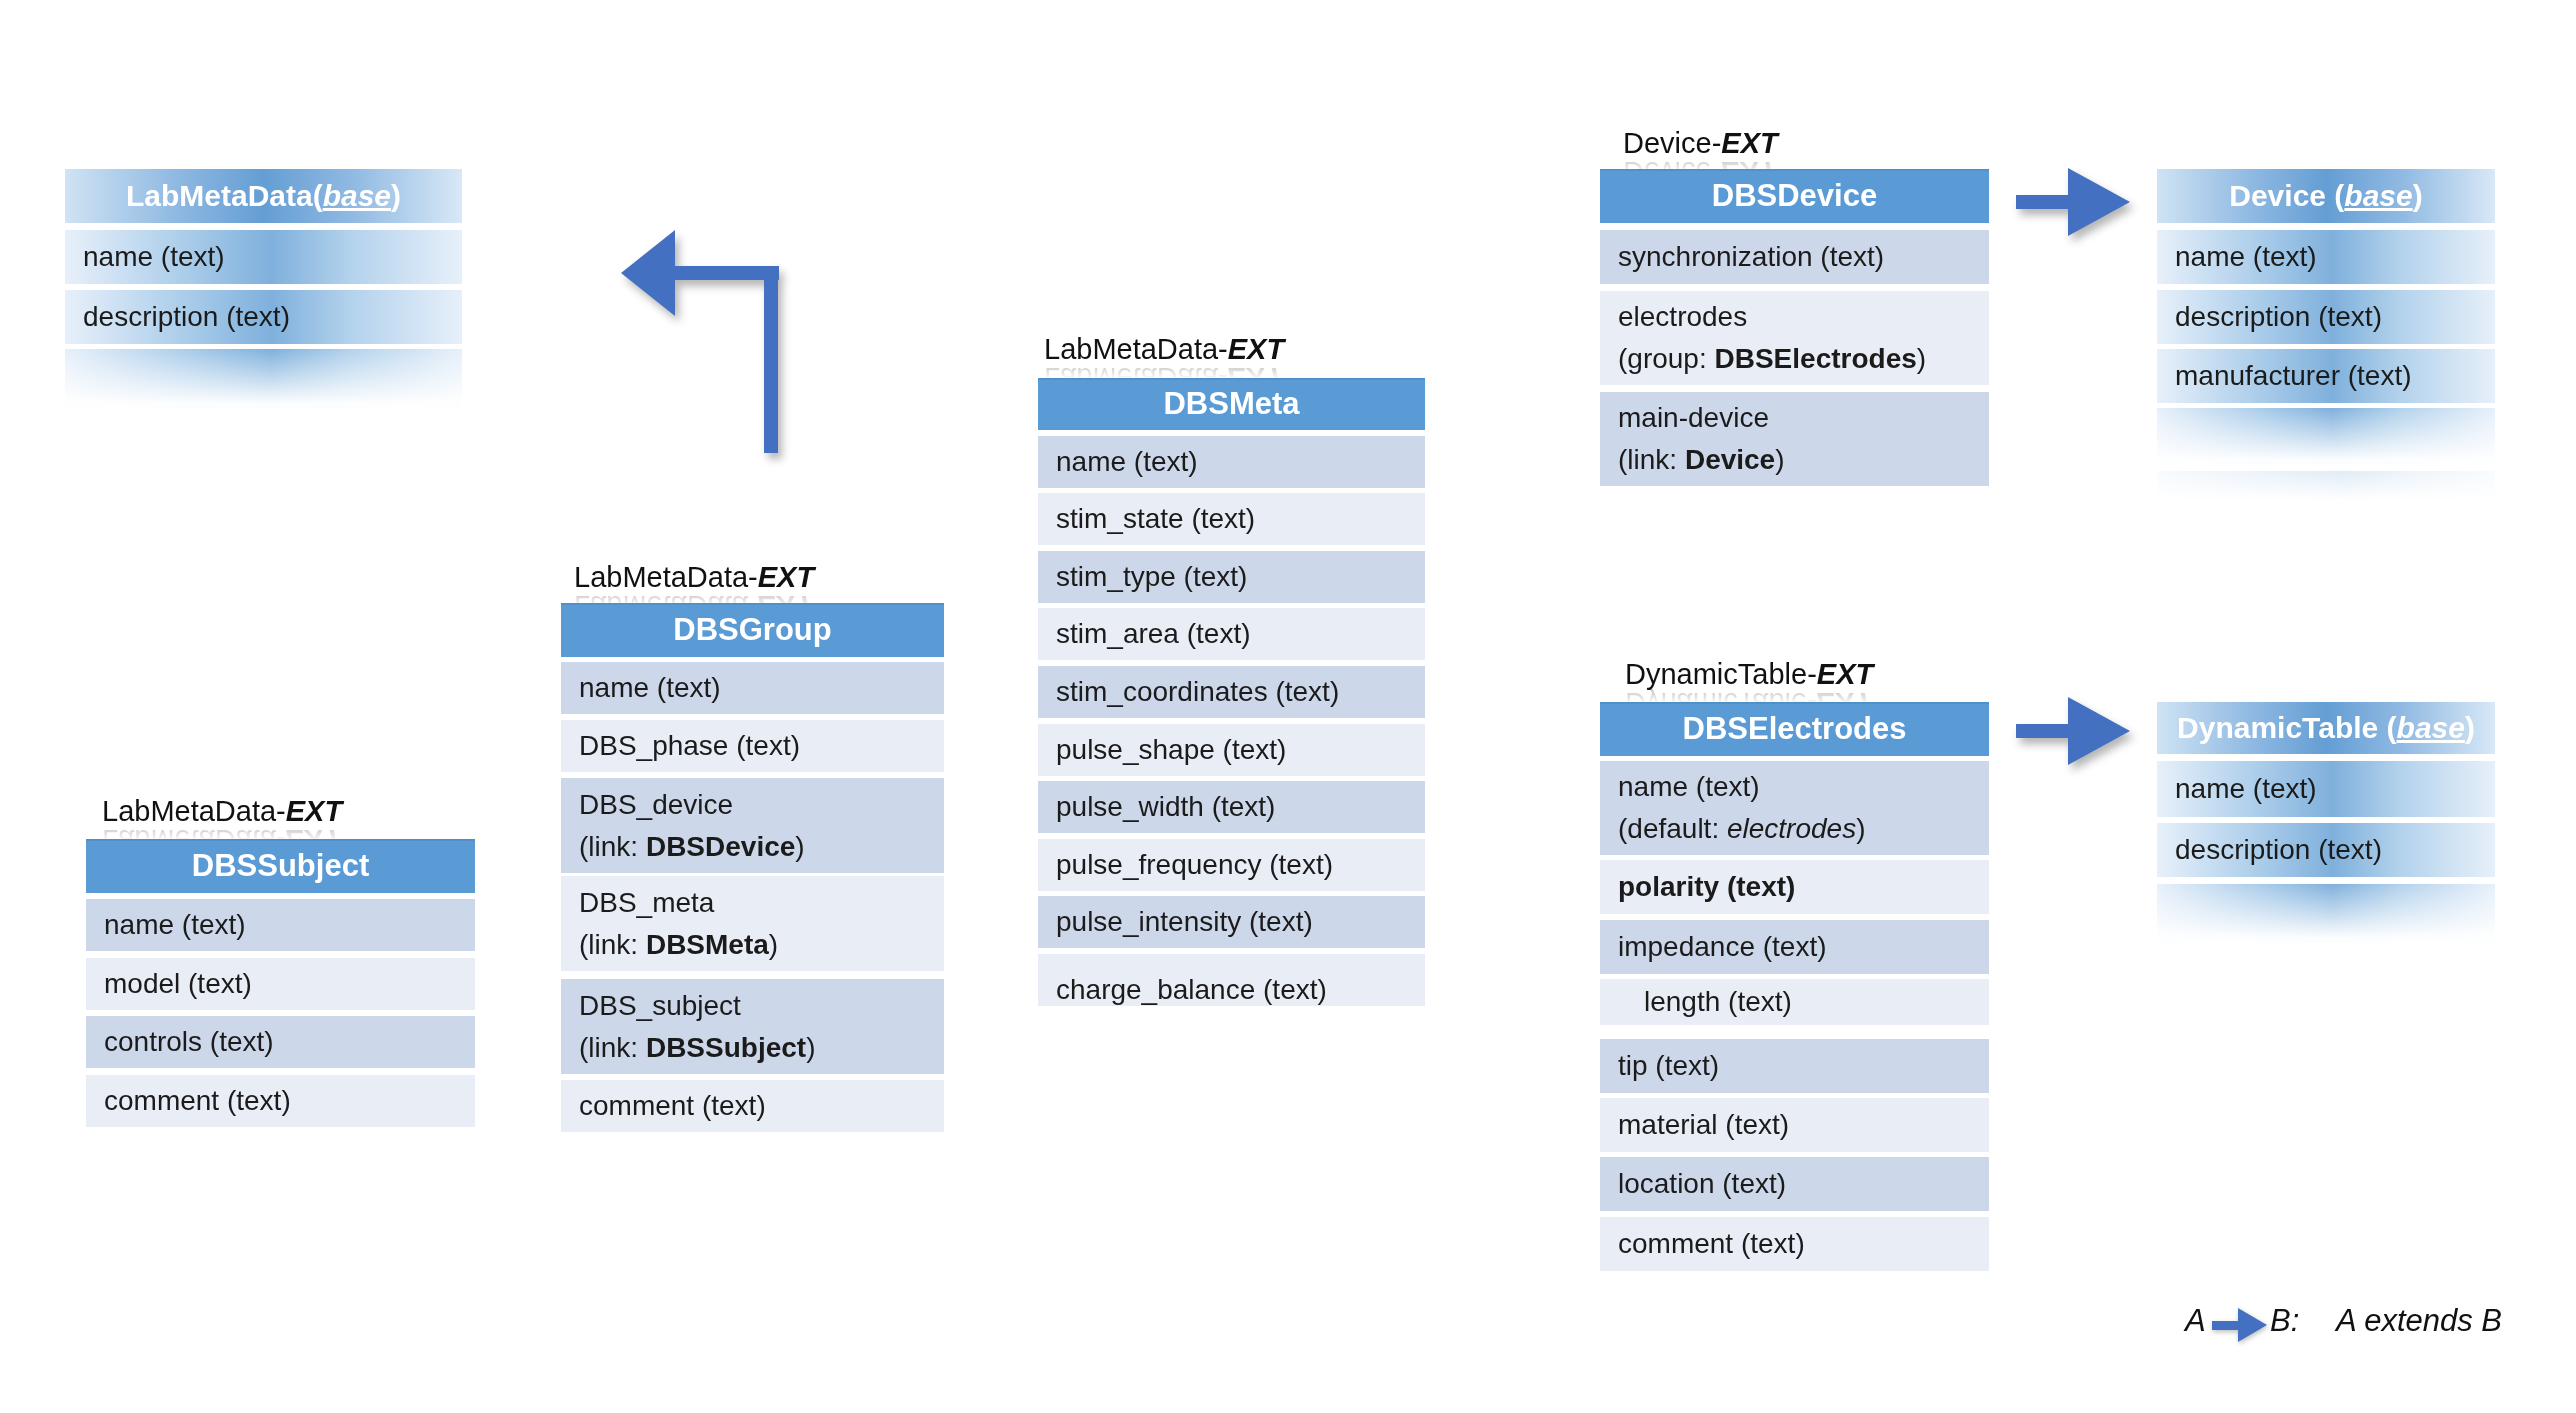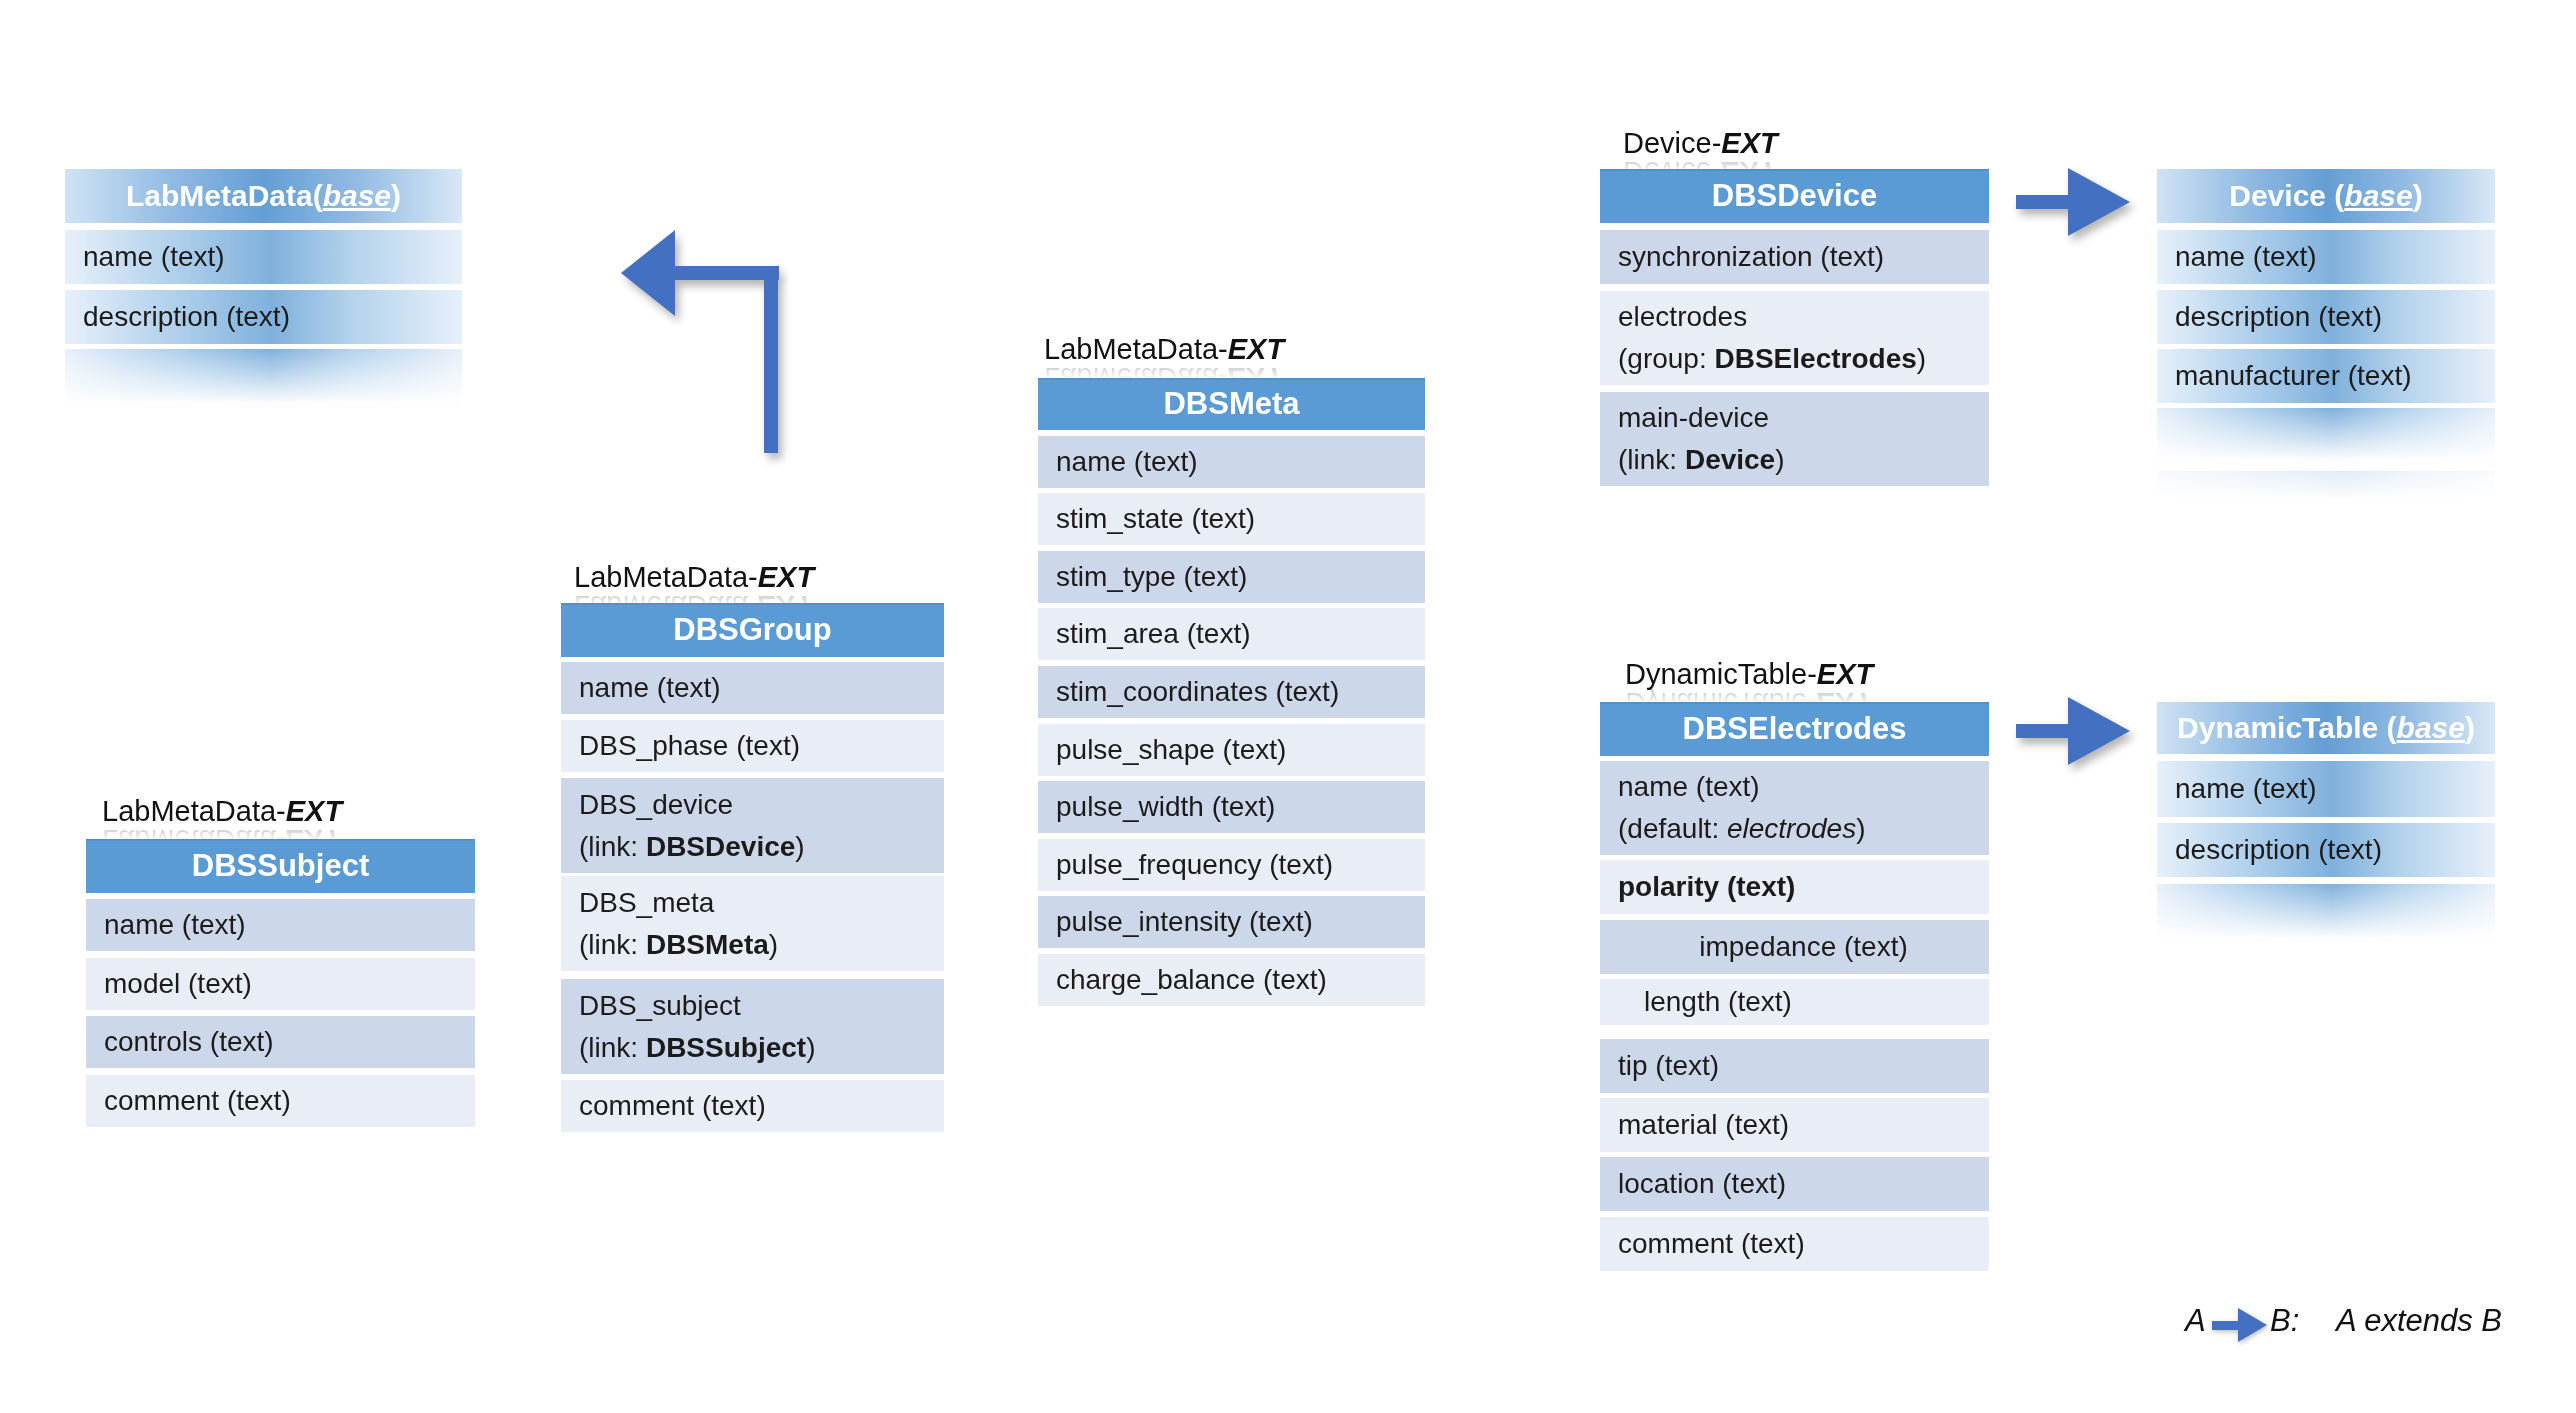--- a/index.html
+++ b/index.html
@@ -157,21 +157,21 @@
       </div>
     <div class="row dark" style="top:403px;height:52px;">
         <span>pulse_width (text)</span>
       </div>
     <div class="row light" style="top:461px;height:52px;">
         <span>pulse_frequency (text)</span>
       </div>
     <div class="row dark" style="top:518px;height:52px;">
         <span>pulse_intensity (text)</span>
       </div>
-    <div class="row light" style="top:576px;height:52px;">
+    <div class="row light" style="top:576px;height:52px;align-items:flex-end;">
         <span>charge_balance (text)</span>
       </div>
   </div>
 
   <div class="tlabel" style="left:1623px;top:126px;">
     <span><span>Device-</span><span class="ext">EXT</span></span>
     <span class="refl" aria-hidden="true"><span>Device-</span><span class="ext">EXT</span></span>
   </div>
   <div class="tbl" style="left:1600px;top:169px;width:389px;height:317px;">
     <div class="hdr" style="top:0;height:54px;">
@@ -222,21 +222,21 @@
     <div class="hdr" style="top:0;height:54px;">
         <span>DBSElectrodes</span>
       </div>
     <div class="row dark two" style="top:59px;height:94px;">
       <span>name (text)</span>
       <span><span>(default: </span><span class="itl">electrodes</span><span>)</span></span>
     </div>
     <div class="row light" style="top:158px;height:54px;font-weight:bold;">
         <span>polarity (text)</span>
       </div>
-    <div class="row dark" style="top:218px;height:54px;justify-content:center;">
+    <div class="row dark" style="top:218px;height:54px;">
         <span>impedance (text)</span>
       </div>
     <div class="row light" style="top:277px;height:46px;padding-left:44px;">
         <span>length (text)</span>
       </div>
     <div class="row dark" style="top:337px;height:54px;">
         <span>tip (text)</span>
       </div>
     <div class="row light" style="top:396px;height:54px;">
         <span>material (text)</span>

